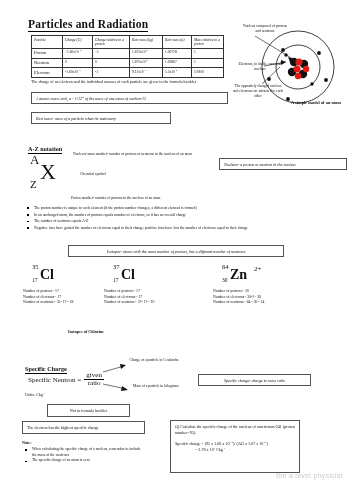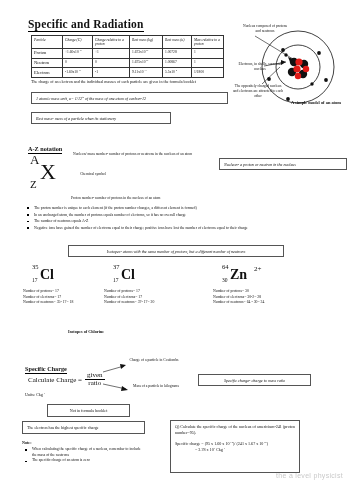--- a/index.html
+++ b/index.html
@@ -188,21 +188,21 @@
     font-size: 7px;
     color: #c9c9c9;
     letter-spacing: .3px;
   }
 </style>
 </head>
 <body>
 
 <div class="page">
 
-  <div class="abs" id="page-title">Specific and Radiation</div>
+  <div class="abs" id="page-title">Particles and Radiation</div>
 
   <table class="abs" id="particle-table">
     <thead>
       <tr>
         <td class="c0">Particle</td>
         <td class="c1">Charge (C)</td>
         <td class="c2">Charge relative to a proton</td>
         <td class="c3">Rest mass (kg)</td>
         <td class="c4">Rest mass (u)</td>
         <td class="c5">Mass relative to a proton</td>
@@ -344,21 +344,21 @@
     </div>
   </div>
 
   <div class="abs iso-caption" style="left:68px; top:329px;">Isotopes of Chlorine</div>
 
   <div class="abs" style="left:25px; top:357px;">
     <span class="sec-head">Specific Charge</span>
   </div>
 
   <div class="abs" id="sc-formula">
-    <span>Calculate Charge =</span>
+    <span>Specific Neutron =</span>
     <span class="frac">
       <span class="num">given</span>
       <span class="den">ratio</span>
     </span>
   </div>
 
   <svg class="abs" id="arrow-layer" style="left:0; top:0;" width="353" height="500">
     <line x1="103" y1="372" x2="124" y2="366" stroke="#111" stroke-width="0.6"></line>
     <polygon points="126,365 120,364 121,369" fill="#111"></polygon>
     <line x1="103" y1="384" x2="126" y2="389" stroke="#111" stroke-width="0.6"></line>

